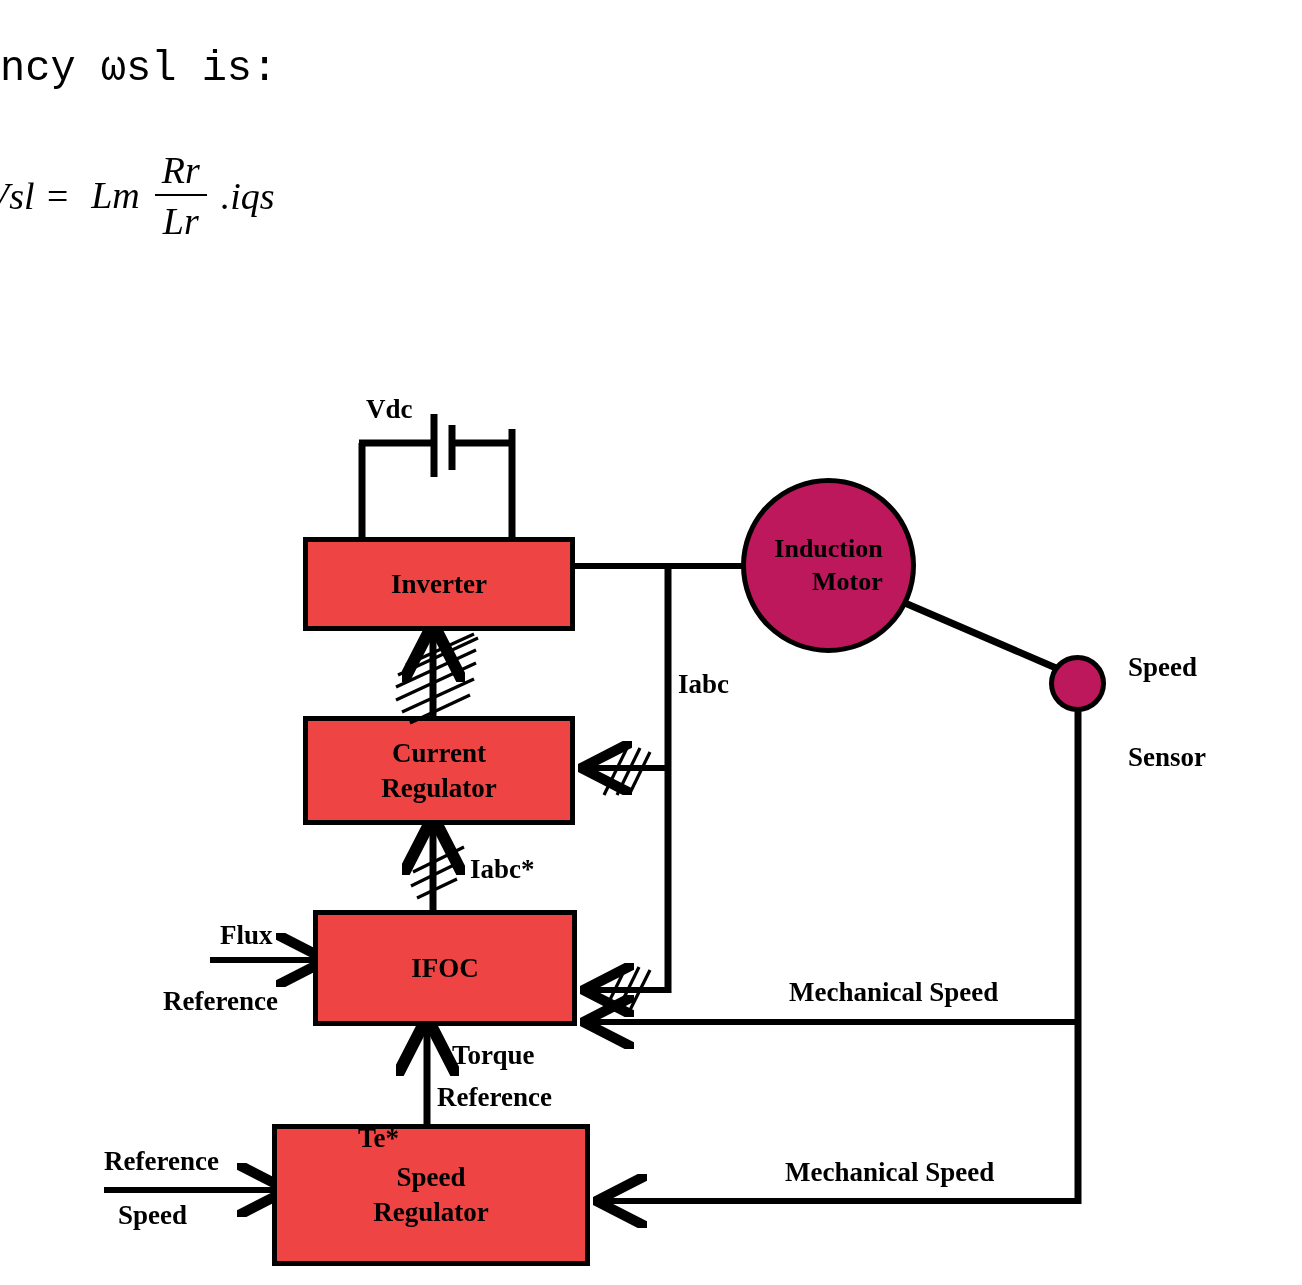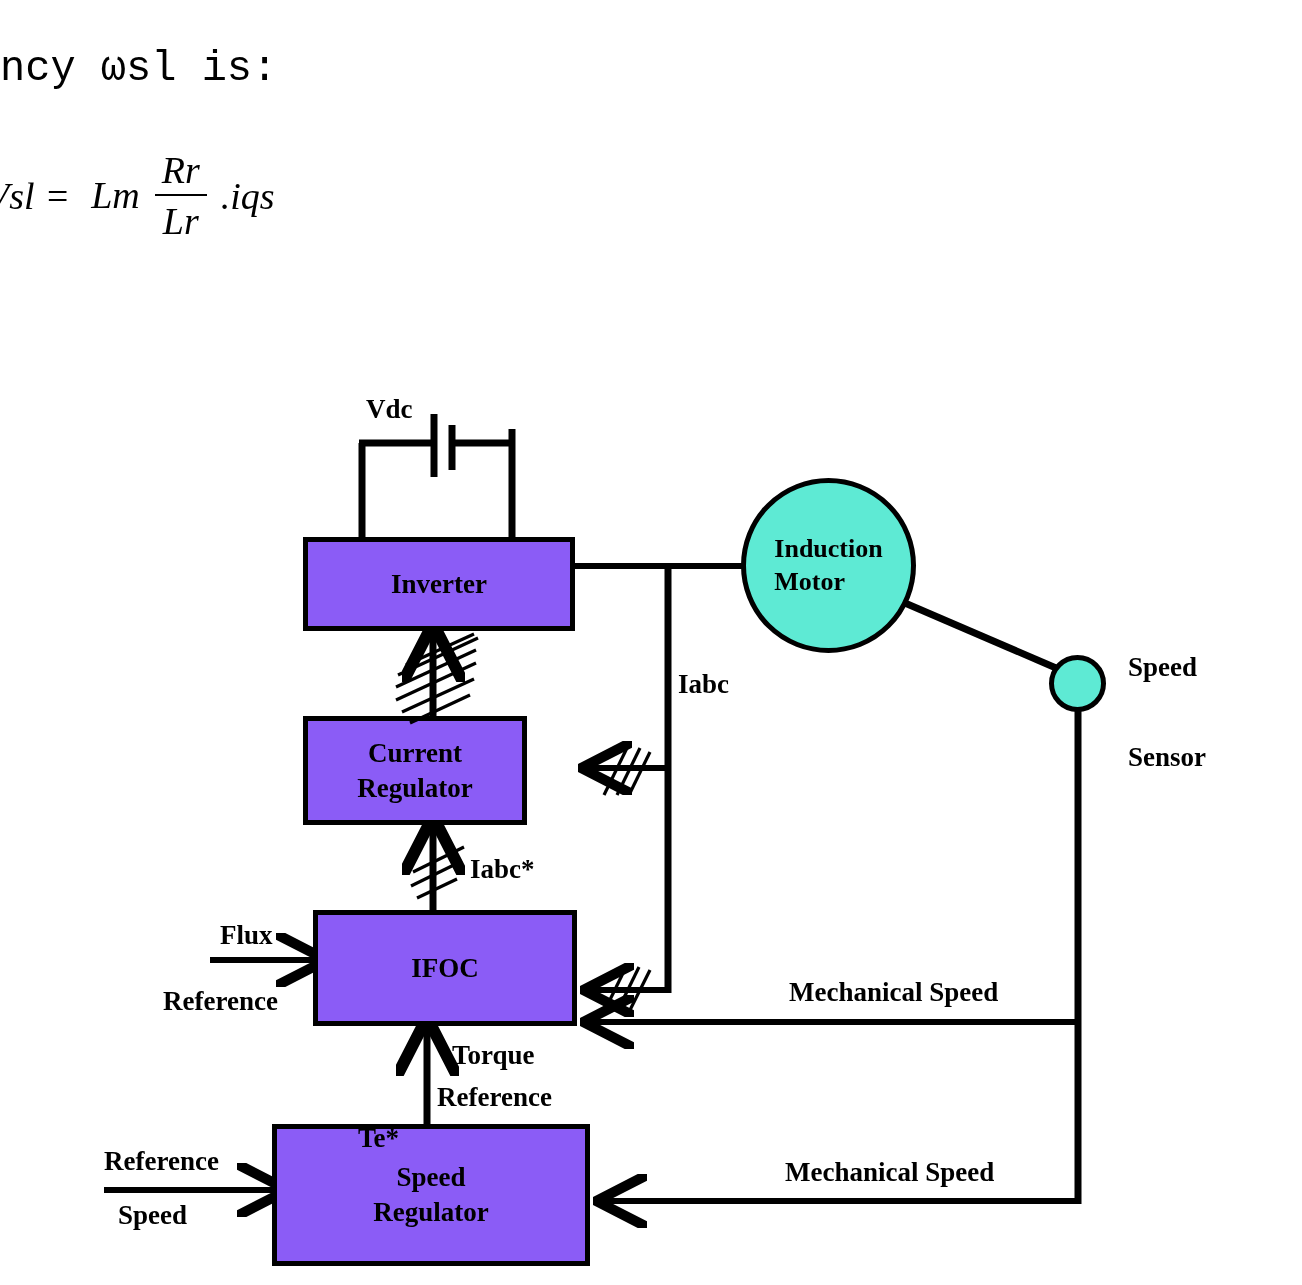--- a/index.html
+++ b/index.html
@@ -66,46 +66,46 @@
     top: 0;
     width: 1302px;
     height: 1285px;
   }
 
   
   .blk {
     position: absolute;
     box-sizing: border-box;
     border: 5px solid #000;
-    background: #8b5cf6;
+    background: #ef4444;
     display: flex;
     align-items: center;
     justify-content: center;
     text-align: center;
     font-weight: bold;
     font-size: 27px;
     line-height: 1.28;
     z-index: 5;
   }
   #blk-inverter   { left: 303px; top: 537px;  width: 272px; height: 94px; }
-  #blk-current    { left: 303px; top: 716px;  width: 224px; height: 109px; }
+  #blk-current    { left: 303px; top: 716px;  width: 272px; height: 109px; }
   #blk-ifoc       { left: 313px; top: 910px;  width: 264px; height: 116px; }
   #blk-speedreg   { left: 272px; top: 1124px; width: 318px; height: 142px; }
 
   
   .circ {
     position: absolute;
     box-sizing: border-box;
     border: 5px solid #000;
     border-radius: 50%;
-    background: #5eead4;
+    background: #be185d;
     display: flex;
     align-items: center;
     justify-content: center;
-    text-align: left;
+    text-align: right;
     font-weight: bold;
     font-size: 26px;
     line-height: 1.25;
     z-index: 5;
   }
   #circ-motor  { left: 741px;  top: 478px; width: 175px; height: 175px; }
   #circ-sensor { left: 1049px; top: 655px; width: 57px;  height: 57px; }
 
   
   .lbl {

